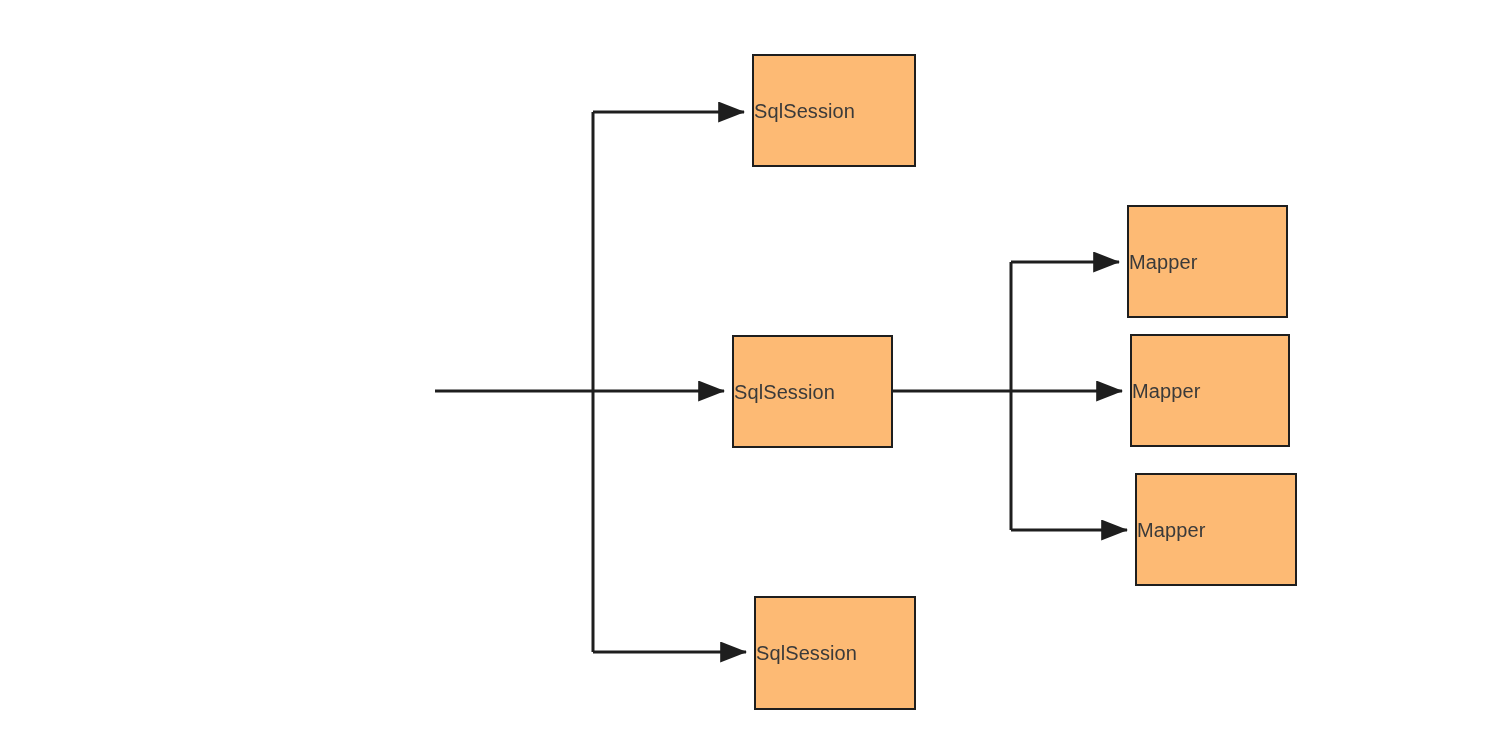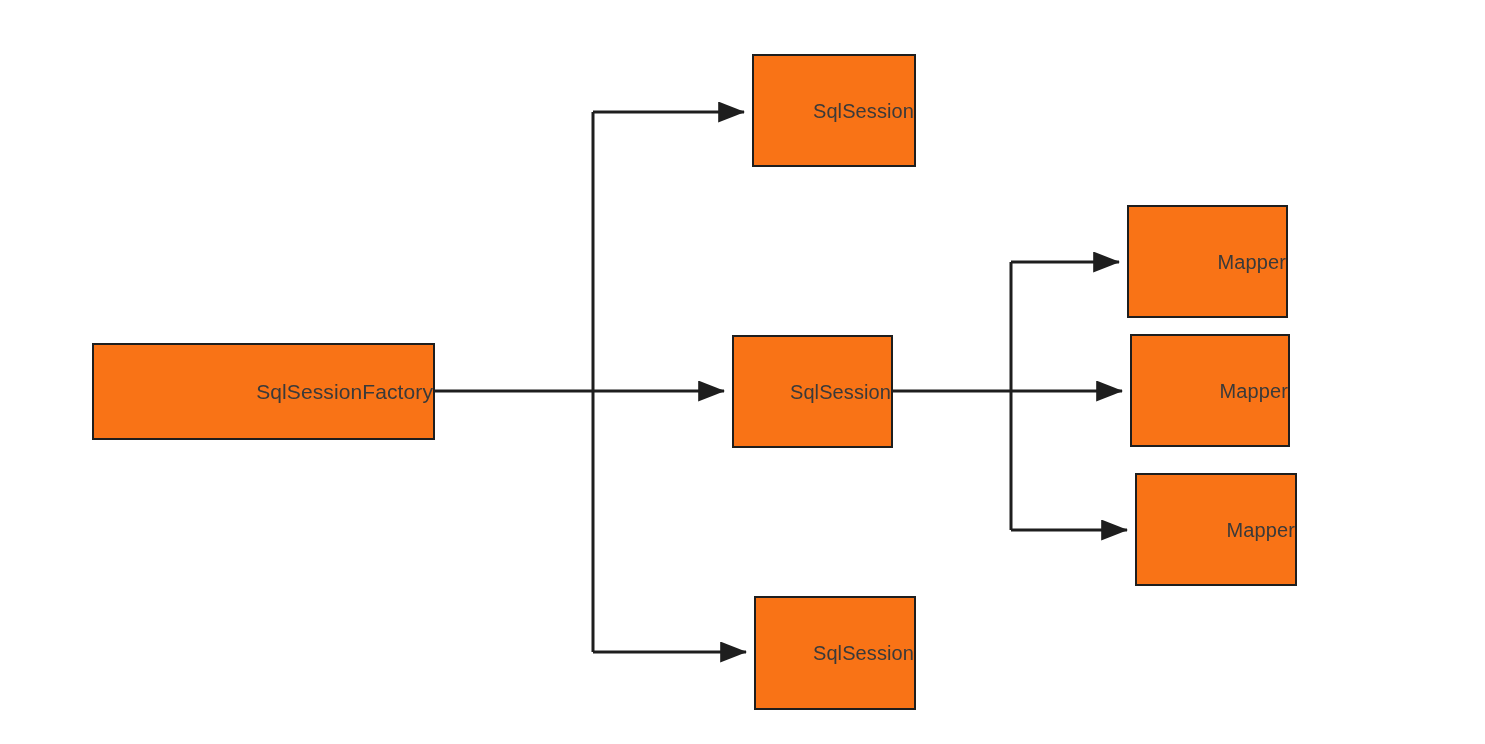--- a/index.html
+++ b/index.html
@@ -21,25 +21,25 @@
   #diagram-svg {
     position: absolute;
     left: 0;
     top: 0;
     width: 1485px;
     height: 744px;
   }
   .node-box {
     position: absolute;
     box-sizing: border-box;
-    background: #f97316;
+    background: #fdba74;
     border: 2px solid #1e1e1e;
     display: flex;
     align-items: center;
-    justify-content: flex-end;
+    justify-content: flex-start;
     z-index: 2;
   }
   .node-label {
     color: #3a3a3a;
     font-family: "Liberation Sans", sans-serif;
     font-size: 21px;
     font-weight: 400;
     letter-spacing: 0.1px;
     white-space: nowrap;
     line-height: 1;
@@ -78,23 +78,20 @@
 
       <path d="M 1011 262 L 1119 262" marker-end="url(#arrowhead)"></path>
 
       <path d="M 1011 391 L 1122 391" marker-end="url(#arrowhead)"></path>
 
       <path d="M 1011 530 L 1127 530" marker-end="url(#arrowhead)"></path>
 
     </g>
   </svg>
 
-  <div class="node-box" style="left:92px; top:343px; width:343px; height:97px;">
-    <span class="node-label">SqlSessionFactory</span>
-  </div>
 
   <div class="node-box" style="left:752px; top:54px; width:164px; height:113px;">
     <span class="node-label small">SqlSession</span>
   </div>
 
   <div class="node-box" style="left:732px; top:335px; width:161px; height:113px;">
     <span class="node-label small">SqlSession</span>
   </div>
 
   <div class="node-box" style="left:754px; top:596px; width:162px; height:114px;">

